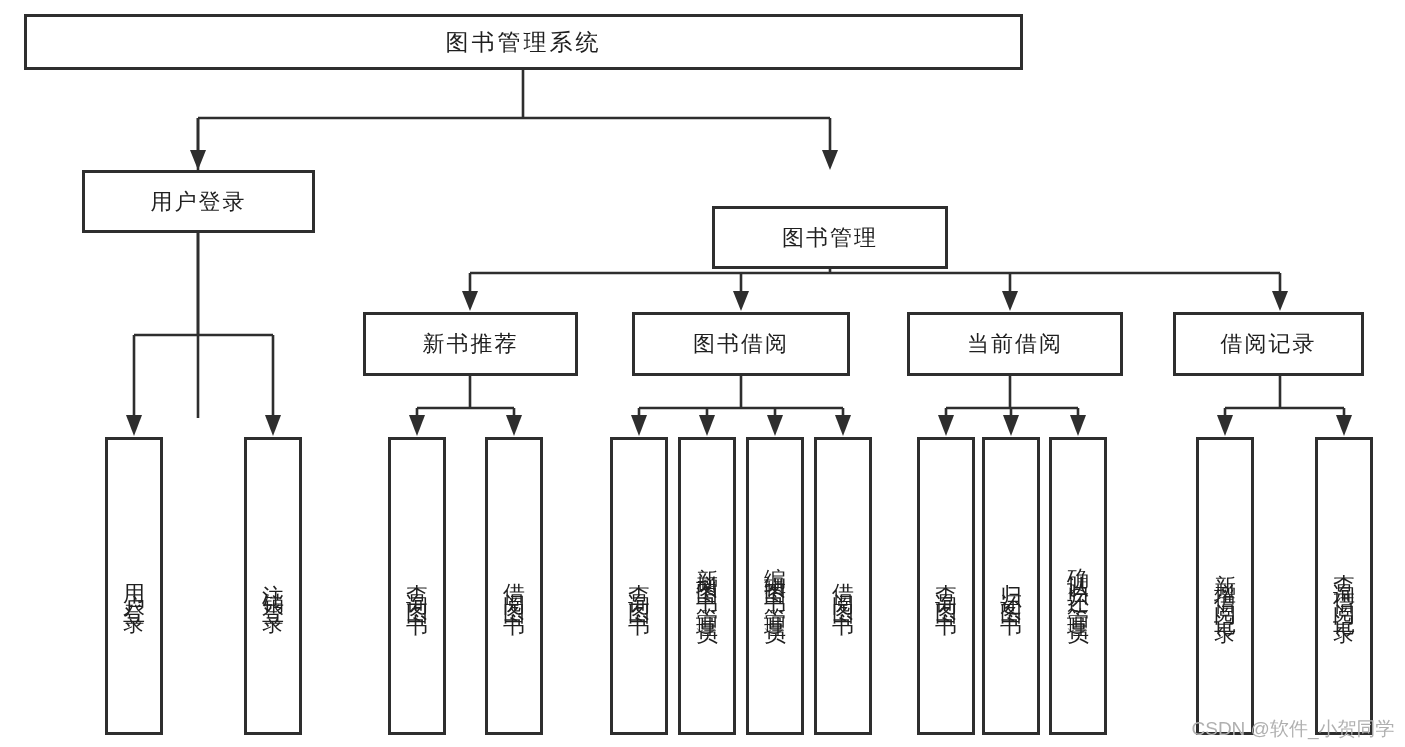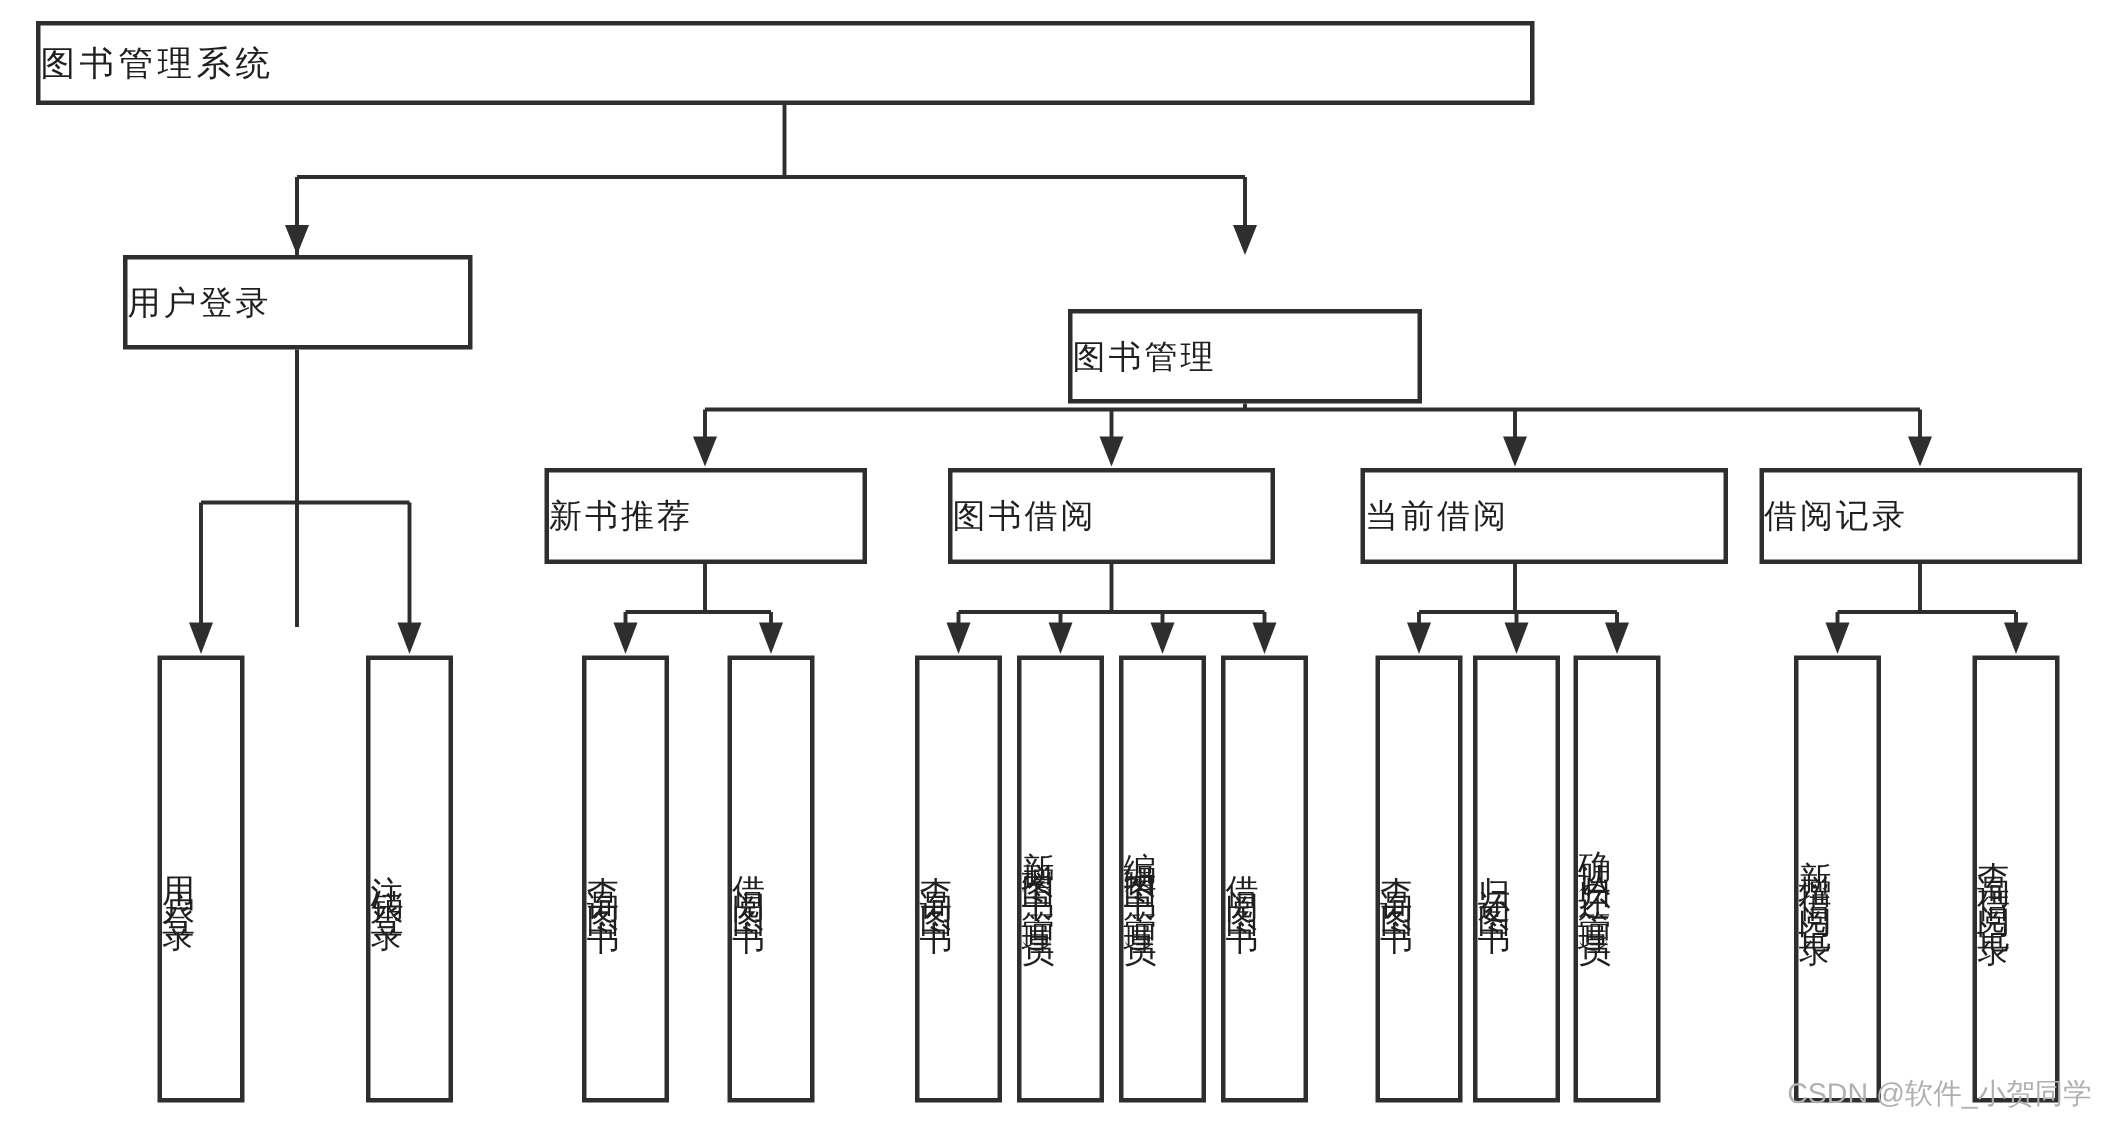--- a/index.html
+++ b/index.html
@@ -35,20 +35,21 @@
     fill: var(--line);
     stroke: none;
   }
 
   .box {
     position: absolute;
     border: 3px solid var(--line);
     background: var(--background);
     display: flex;
     align-items: center;
+    justify-content: center;
     color: var(--text);
   }
   .h-label { font-size: 22px; letter-spacing: 2px; white-space: nowrap; }
   .root-label { font-size: 23px; letter-spacing: 3px; }
 
   .leaf span {
     writing-mode: vertical-rl;
     text-orientation: mixed;
     font-size: 22px;
     letter-spacing: 10px;
@@ -120,24 +121,24 @@
   <div class="box" style="left:712px; top:170px; width:236px; height:63px;margin-top:36px;">
     <span class="h-label">图书管理</span>
   </div>
 
   <div class="box" style="left:632px; top:312px; width:218px; height:64px;">
     <span class="h-label">图书借阅</span>
   </div>
   <div class="box" style="left:363px; top:312px; width:215px; height:64px;">
     <span class="h-label">新书推荐</span>
   </div>
-  <div class="box" style="left:907px; top:312px; width:245px; height:64px;">
+  <div class="box" style="left:907px; top:312px; width:216px; height:64px;">
     <span class="h-label">当前借阅</span>
   </div>
-  <div class="box" style="left:1173px; top:312px; width:215px; height:64px;">
+  <div class="box" style="left:1173px; top:312px; width:191px; height:64px;">
     <span class="h-label">借阅记录</span>
   </div>
 
   <div class="box leaf" style="left:105px; top:437px; width:58px; height:298px;">
     <span>用户登录</span>
   </div>
   <div class="box leaf" style="left:244px; top:437px; width:58px; height:298px;">
     <span>注销登录</span>
   </div>
 

